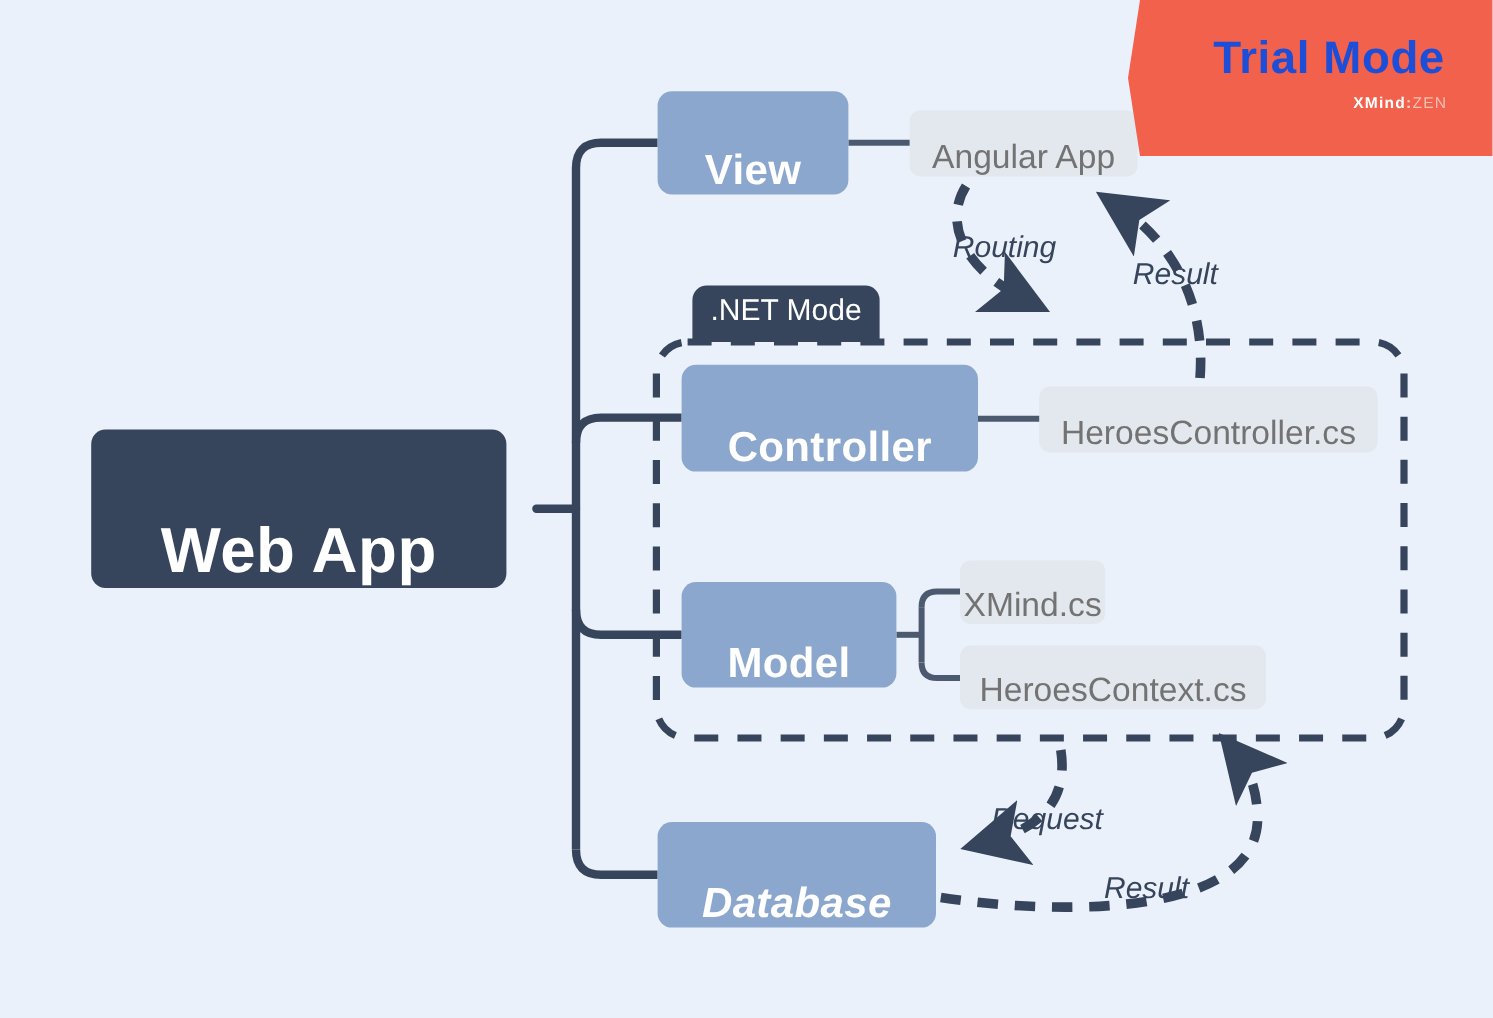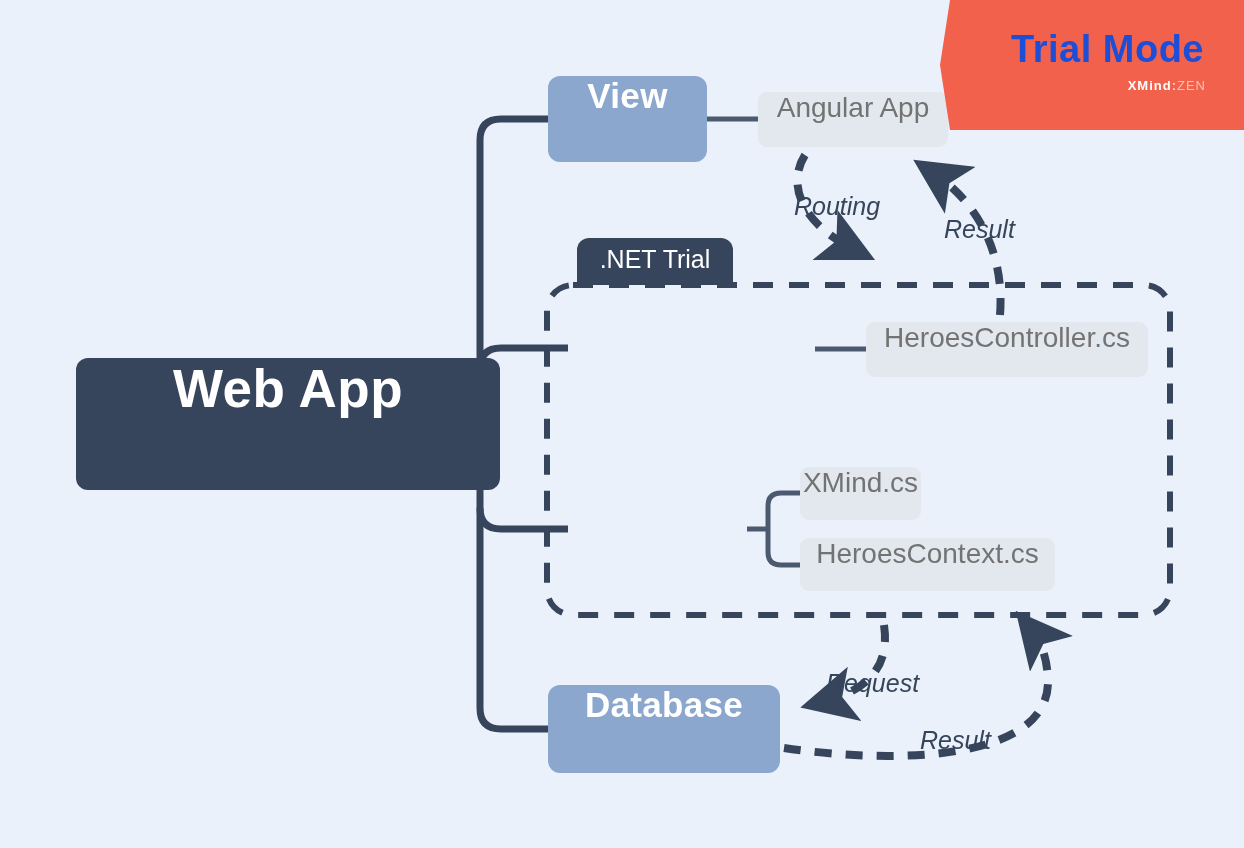--- a/index.html
+++ b/index.html
@@ -24,21 +24,21 @@
     left: 0;
     top: 0;
     width: 1244px;
     height: 848px;
     pointer-events: none;
   }
   .node {
     position: absolute;
     box-sizing: border-box;
     display: flex;
-    align-items: flex-start;
+    align-items: flex-end;
     justify-content: center;
     white-space: nowrap;
   }
   .node-root {
     background: #36445c;
     color: #ffffff;
     border-radius: 12px;
     font-weight: bold;
     font-size: 53px;
     letter-spacing: 0.5px;
@@ -150,52 +150,58 @@
 
     <path d="M805 155 C789 180 795 220 855 250" stroke="#36445c" stroke-width="8" fill="none" stroke-dasharray="17 14" marker-end="url(#arrowhead)"></path>
 
     <path d="M1000 315 C1005 250 975 200 932 172" stroke="#36445c" stroke-width="8" fill="none" stroke-dasharray="17 14" marker-end="url(#arrowhead)"></path>
 
     <path d="M884 625 C890 665 870 690 822 702" stroke="#36445c" stroke-width="8" fill="none" stroke-dasharray="17 14" marker-end="url(#arrowhead)"></path>
 
     <path d="M784 748 C900 765 1050 760 1048 680 C1047 655 1040 640 1030 628" stroke="#36445c" stroke-width="8" fill="none" stroke-dasharray="17 14" marker-end="url(#arrowhead)"></path>
   </svg>
 
-  <div class="node node-root" style="left:76px; top:358px; width:424px; height:132px;">
+  <div class="node node-root" style="left:76px; top:358px; width:346px; height:132px;">
     <span>Web App</span>
   </div>
 
   <div class="node node-main" style="left:548px; top:76px; width:159px; height:86px;">
     <span>View</span>
   </div>
 
-
-
-  <div class="node node-main" style="left:548px; top:685px; width:232px; height:88px;">
+  <div class="node node-main" style="left:568px; top:304px; width:247px; height:89px;">
+    <span>Controller</span>
+  </div>
+
+  <div class="node node-main" style="left:568px; top:485px; width:179px; height:88px;">
+    <span>Model</span>
+  </div>
+
+  <div class="node node-main" style="left:548px; top:685px; width:232px; height:88px;font-style:italic;">
     <span>Database</span>
   </div>
 
   <div class="node node-leaf" style="left:758px; top:92px; width:190px; height:55px;">
     <span>Angular App</span>
   </div>
 
   <div class="node node-leaf" style="left:866px; top:322px; width:282px; height:55px;">
     <span>HeroesController.cs</span>
   </div>
 
   <div class="node node-leaf" style="left:800px; top:467px; width:121px; height:53px;">
     <span>XMind.cs</span>
   </div>
 
   <div class="node node-leaf" style="left:800px; top:538px; width:255px; height:53px;">
     <span>HeroesContext.cs</span>
   </div>
 
   <div class="boundary-label" style="left:577px; top:238px; width:156px; height:47px;">
-    <span>.NET Trial</span>
+    <span>.NET Mode</span>
   </div>
 
   <div class="edge-label" style="left:781px; top:192px;margin-left:13px;">Routing</div>
 
   <div class="edge-label" style="left:944px; top:215px;">Result</div>
 
   <div class="edge-label" style="left:826px; top:669px;">Request</div>
 
   <div class="edge-label" style="left:920px; top:726px;">Result</div>
 

